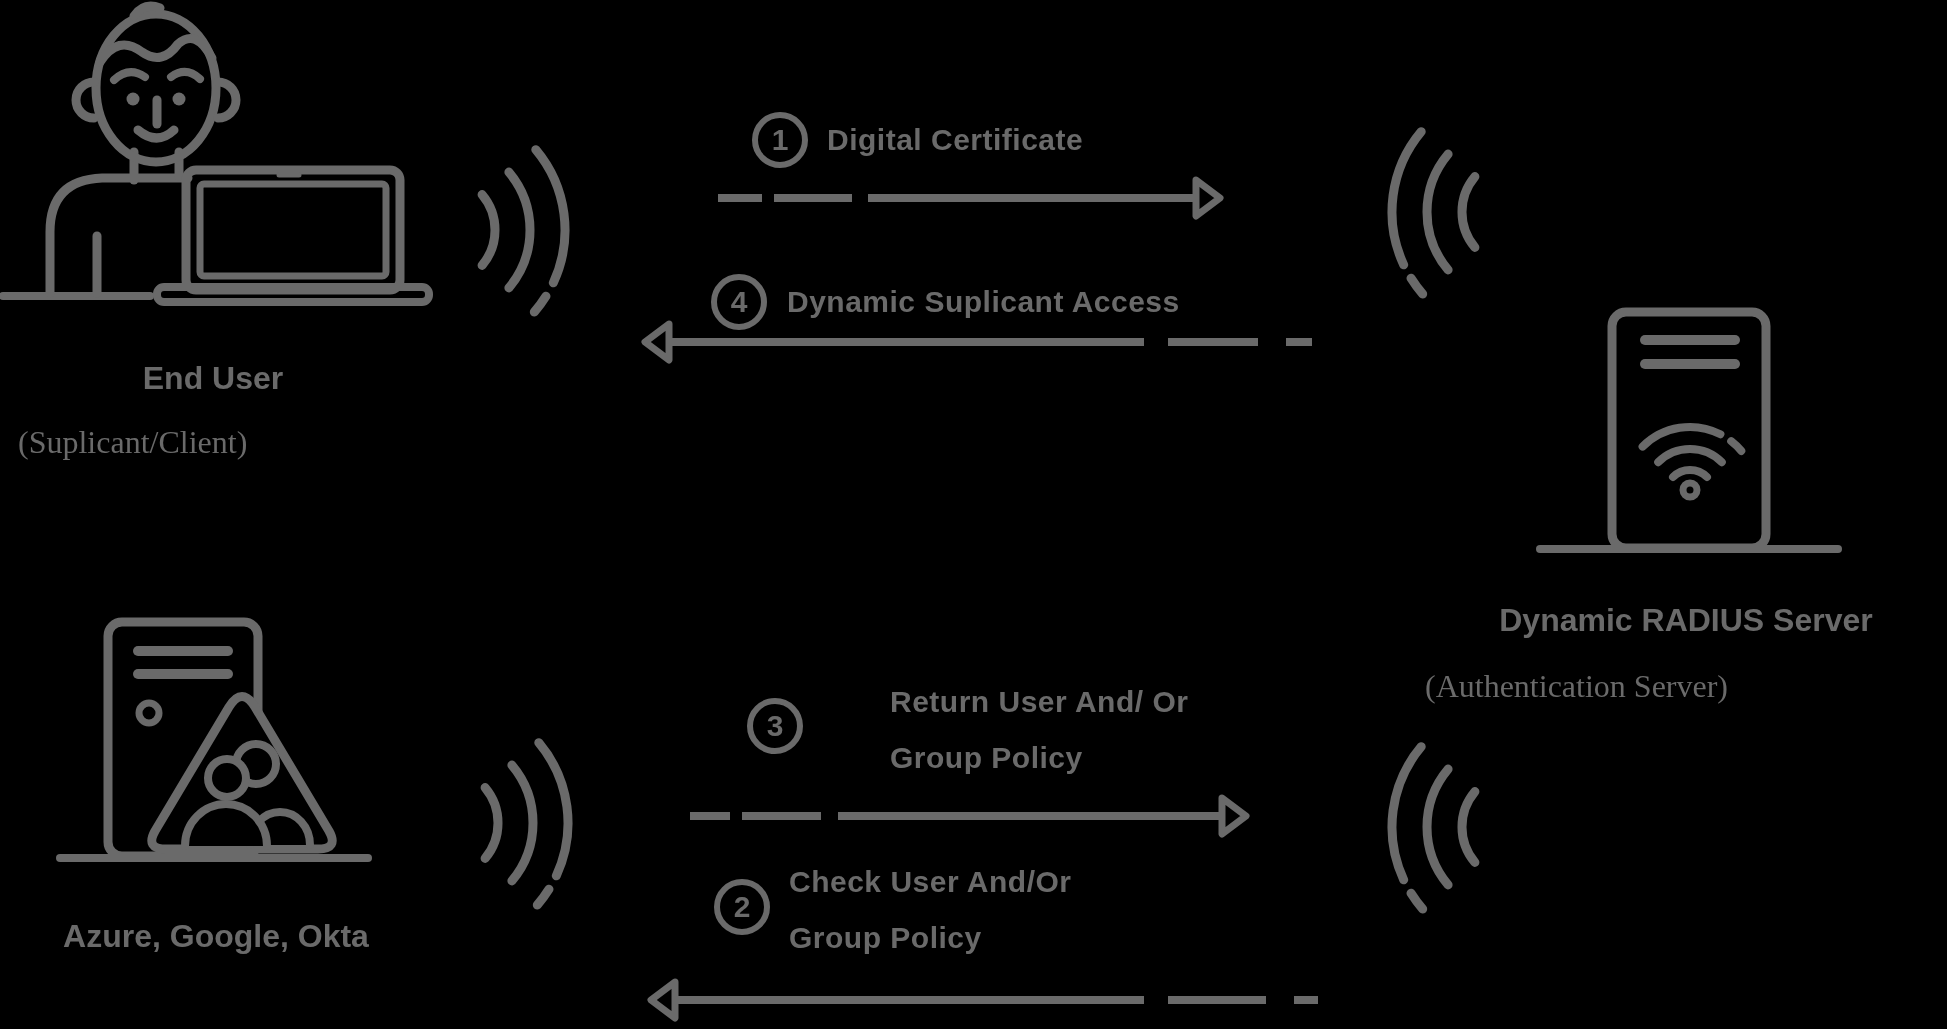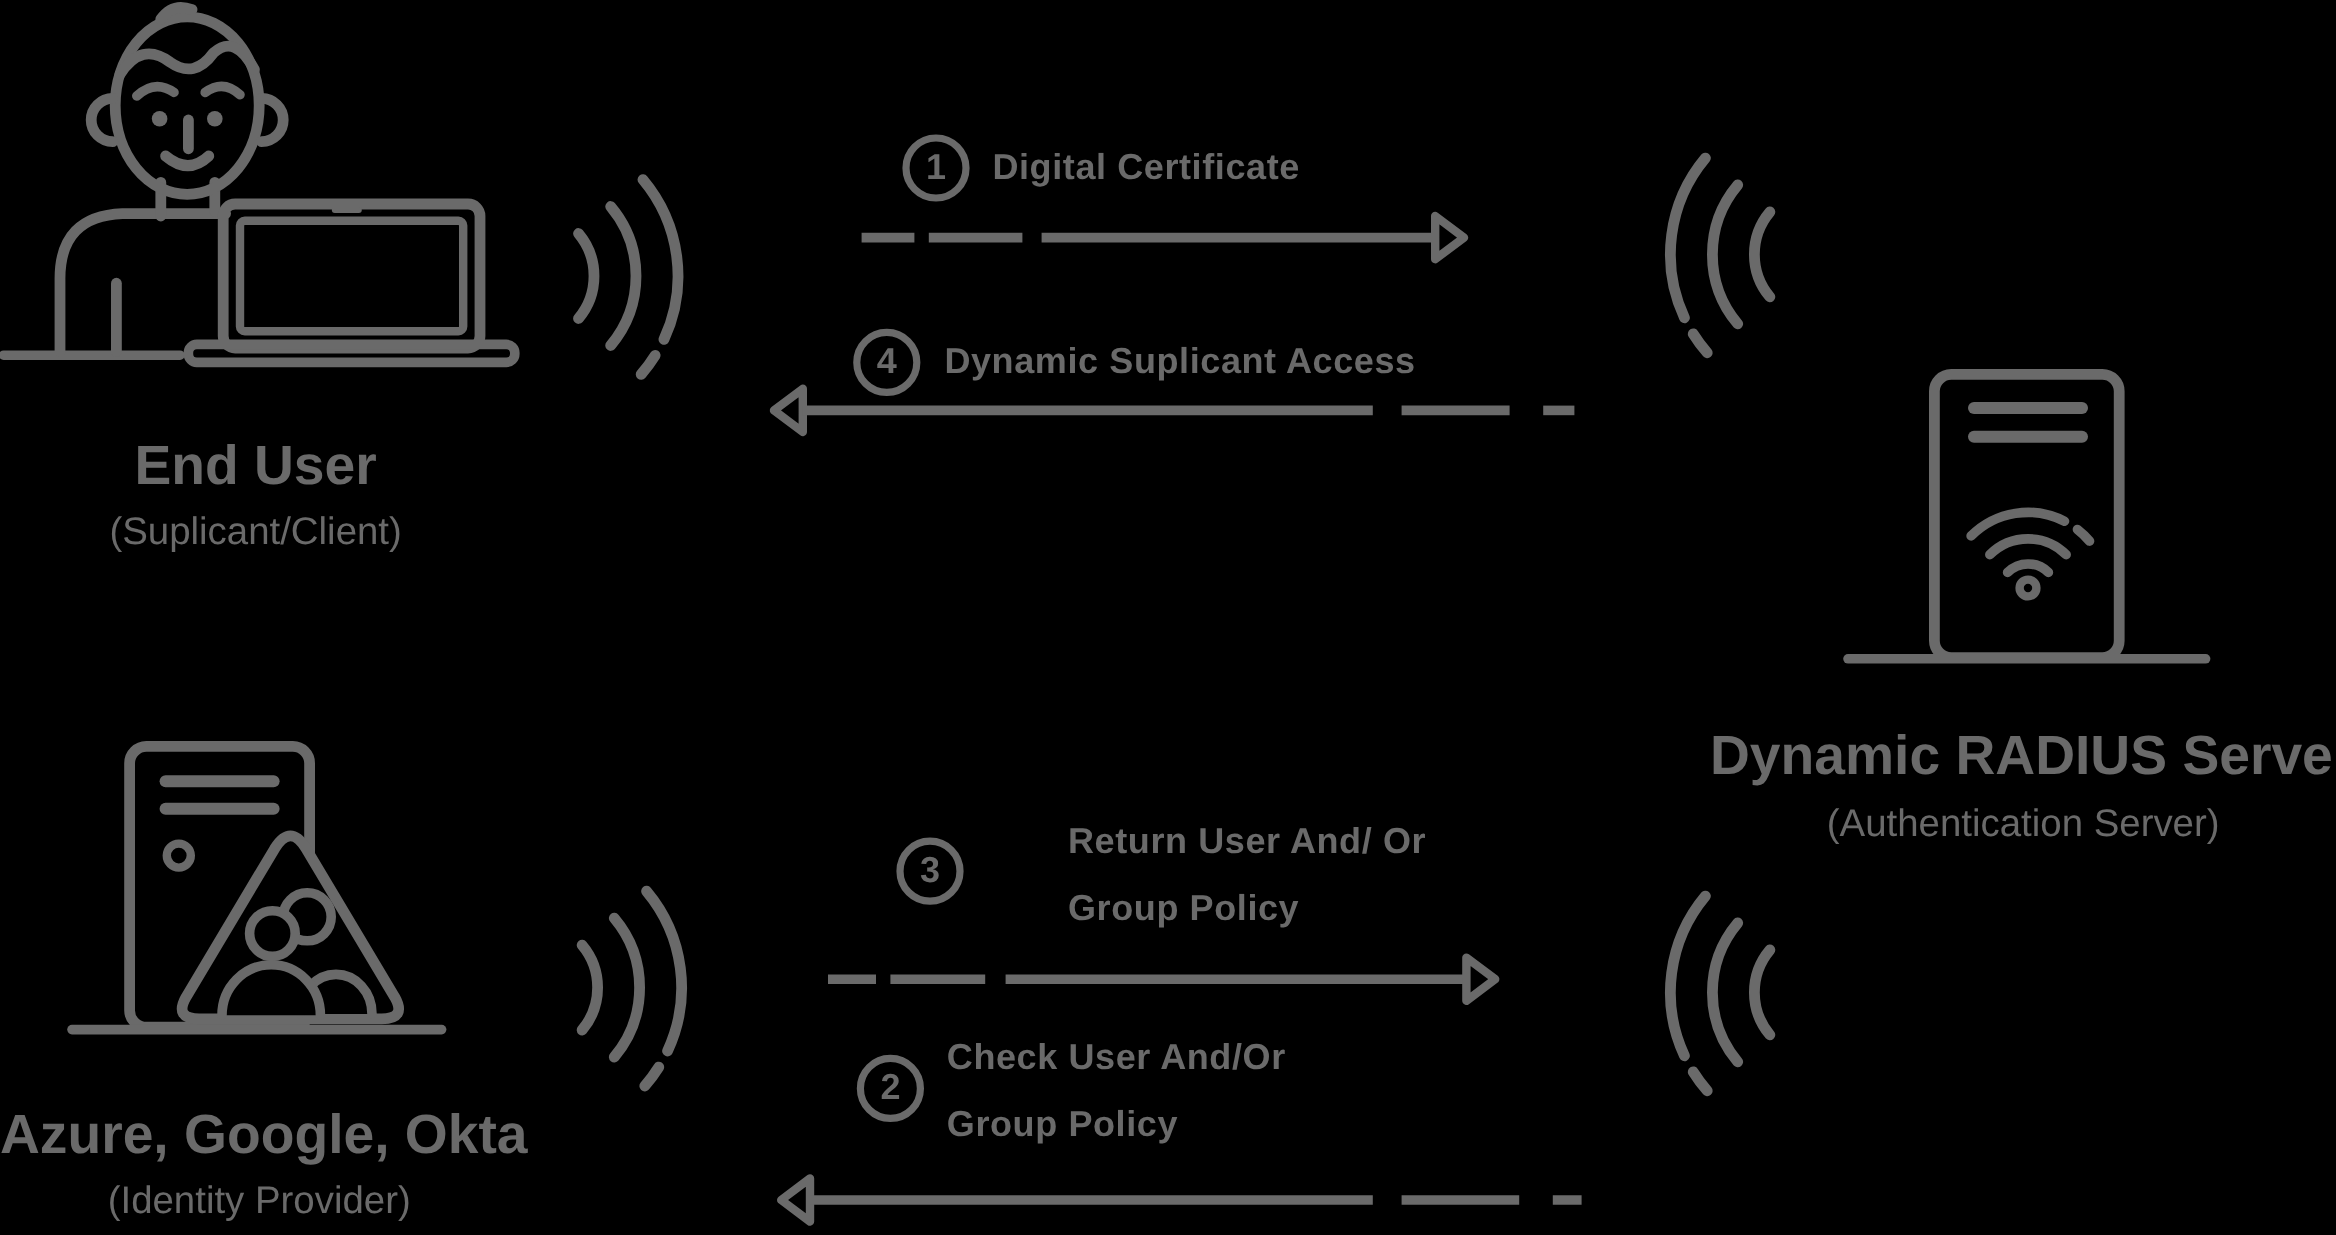--- a/index.html
+++ b/index.html
@@ -6,22 +6,22 @@
   * { margin:0; padding:0; box-sizing:border-box; }
   html,body { background:var(--bg); }
   body {
     width:1947px; height:1029px; position:relative; overflow:hidden;
     font-family:"Liberation Sans", sans-serif; color:var(--text);
   }
   #stage { position:absolute; left:0; top:0; width:1947px; height:1029px; }
   svg.diagram { position:absolute; left:0; top:0; }
   .st { stroke:var(--line); fill:none; }
   .abs { position:absolute; }
-  .title { font-weight:bold; font-size:46px; text-align:center; white-space:nowrap; }
-  .subtitle { font-size:32px; text-align:center; white-space:nowrap; }
+  .title { font-weight:bold; font-size:32px; text-align:center; white-space:nowrap; }
+  .subtitle { font-size:32px; text-align:left; white-space:nowrap;font-family:Liberation Serif, serif; }
   .flowtext { font-weight:bold; font-size:30px; line-height:56px; white-space:nowrap; letter-spacing:.5px; }
   .flowtext span { display:block; }
   .step {
     width:56px; height:56px; border:6px solid var(--line); border-radius:50%;
     display:flex; align-items:center; justify-content:center;
     font-weight:bold; font-size:30px; color:var(--text);
   }
 </style>
 </head>
 <body>
@@ -132,21 +132,20 @@
     </g>
   </svg>
 
   <div class="abs title" style="left:18px; top:360px; width:390px;">End User</div>
   <div class="abs subtitle" style="left:18px; top:424px; width:390px;">(Suplicant/Client)</div>
 
   <div class="abs title" style="left:1425px; top:602px; width:522px;">Dynamic RADIUS Server</div>
   <div class="abs title" style="left:0px; top:918px; width:432px;">Azure, Google, Okta</div>
 
   <div class="abs subtitle" style="left:1425px; top:668px; width:522px;">(Authentication Server)</div>
-  <div class="abs subtitle" style="left:0px; top:982px; width:432px;">(Identity Provider)</div>
 
   <div class="abs step" style="left:752px; top:112px;">1</div>
   <div class="abs flowtext" style="left:827px; top:112px;">
     <span>Digital Certificate</span>
   </div>
 
   <div class="abs step" style="left:711px; top:274px;">4</div>
   <div class="abs flowtext" style="left:787px; top:274px;">
     <span>Dynamic Suplicant Access</span>
   </div>

